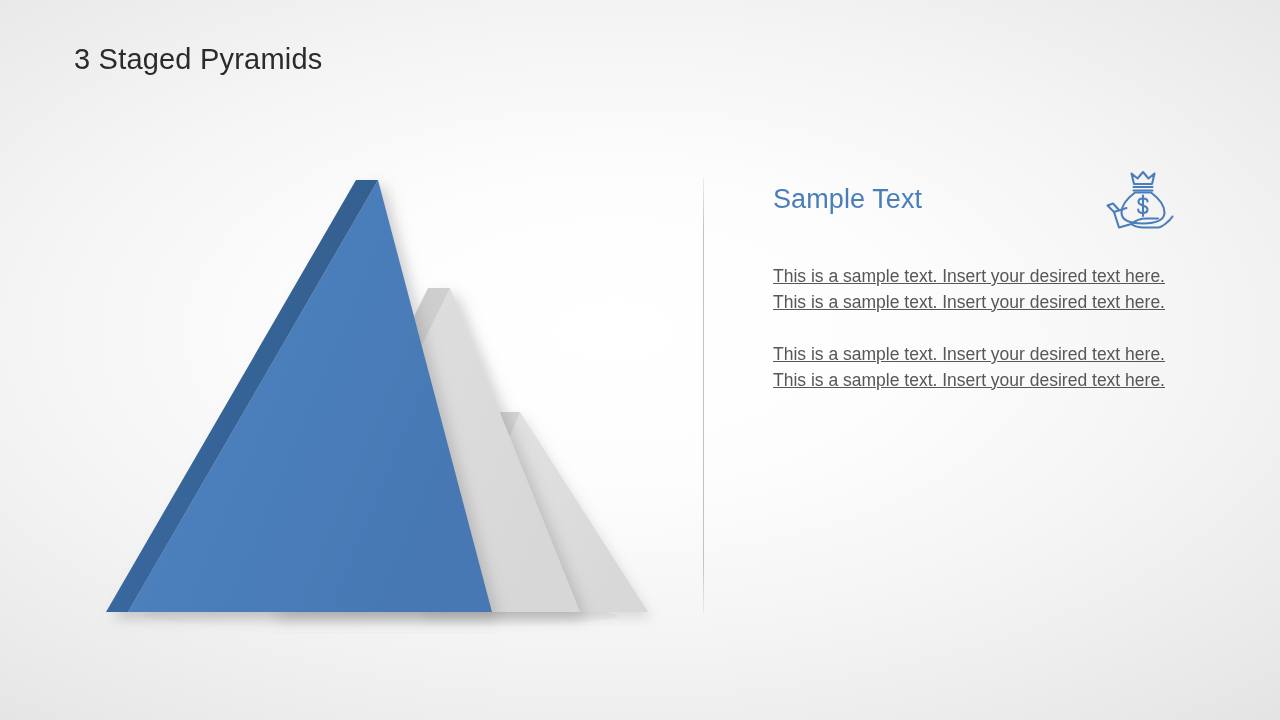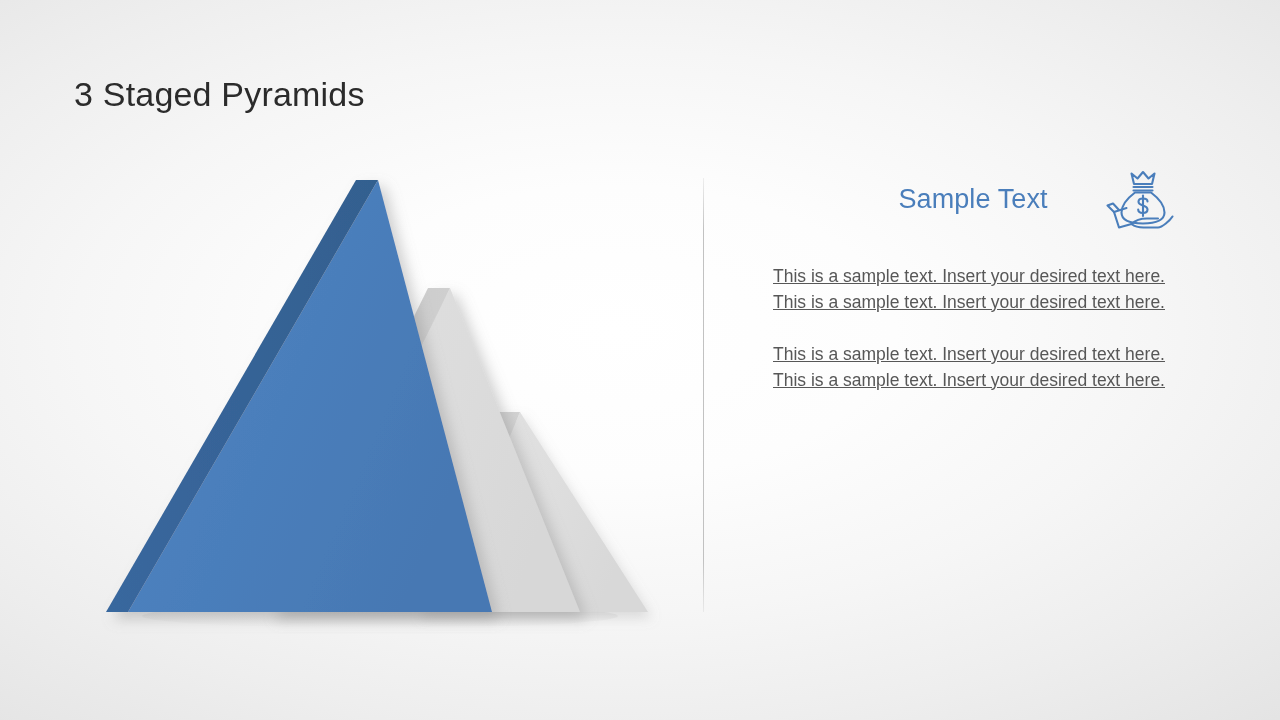--- a/index.html
+++ b/index.html
@@ -26,26 +26,25 @@
         #eeeeee 76%,
         #e4e4e4 100%);
     overflow: hidden;
   }
 
   
   #slide-title {
     position: absolute;
     left: 74px;
     top: 43px;
-    font-size: 34px;
+    font-size: 29px;
     font-weight: 400;
     color: #2b2b2b;
     letter-spacing: 0.2px;
     white-space: nowrap;
-    margin-top: 32px;
   }
 
   
   #pyramid-diagram {
     position: absolute;
     left: 80px;
     top: 160px;
     width: 600px;
     height: 480px;
   }
@@ -68,21 +67,20 @@
         rgba(183,183,183,0.85) 88%,
         rgba(195,195,195,0.25) 100%);
   }
 
   
   #text-panel {
     position: absolute;
     left: 773px;
     top: 182px;
     width: 400px;
-    text-align: center;
   }
   #panel-heading {
     font-size: 27px;
     color: #4a7ebb;
     font-weight: 400;
     line-height: 34px;
     margin: 0;
     letter-spacing: 0.1px;
   }
   .panel-paragraph {

